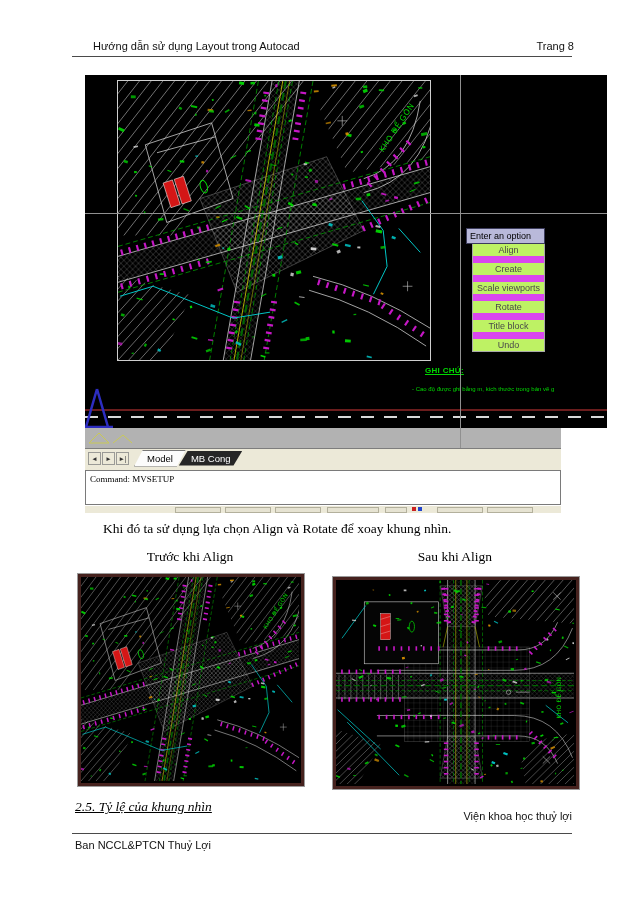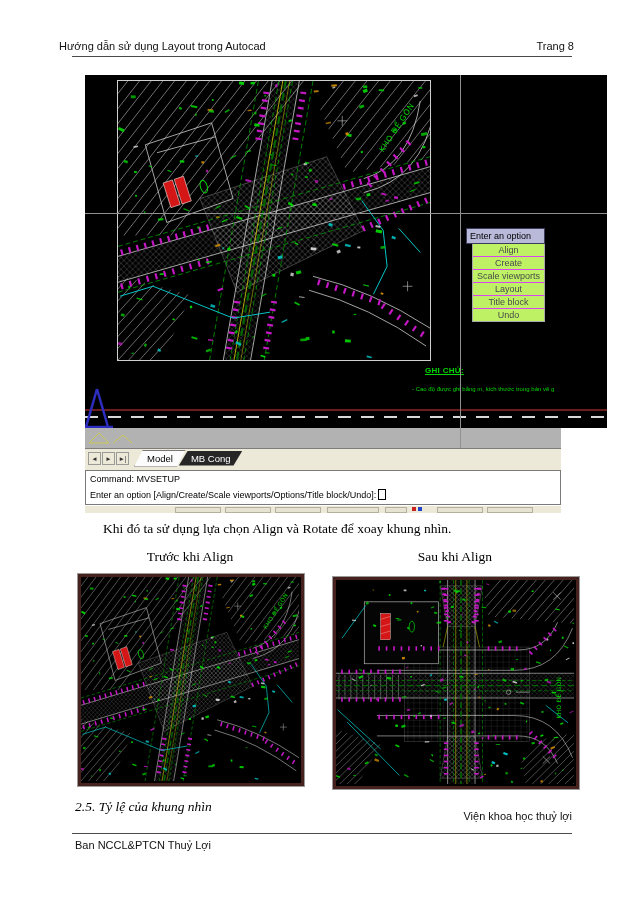--- a/index.html
+++ b/index.html
@@ -3,50 +3,50 @@
 <meta charset="utf-8">
 <style>
   html,body{margin:0;padding:0;background:#888;}
   #page{position:relative;width:638px;height:902px;background:var(--page-bg);font-family:"Liberation Sans",sans-serif;color:var(--text);overflow:hidden;}
   .abs{position:absolute;}
   
   .hdr-txt{font-size:11px;color:#111;}
   .rule{height:1px;background:#4a4a4a;}
   .serif{font-family:"Liberation Serif",serif;font-size:13.5px;color:#000;}
   .caption{text-align:center;}
-  .heading{font-style:italic;}
+  .heading{font-style:italic;text-decoration:underline;}
   
   .shot-main{left:85px;top:75px;width:476px;height:438px;background:#fff;}
   .draw-area{position:absolute;left:0;top:0;width:476px;height:353px;background:#000;overflow:hidden;padding-left:46px;}
   .vp{position:absolute;left:32px;top:5px;width:312px;height:279px;border:1px solid #cfcfcf;}
   .vp svg,.smallshot svg{display:block;}
   .ch-h{position:absolute;left:0;right:0;top:138px;height:1px;background:var(--crosshair);}
   .ch-v{position:absolute;left:375px;top:0;width:1px;height:373px;background:var(--crosshair);z-index:6;}
   .ghichu{position:absolute;left:340px;top:291px;font-size:8px;font-weight:bold;color:var(--cad-green);text-decoration:underline;letter-spacing:.3px;}
   .ghichu-note{position:absolute;left:327px;top:311px;width:148px;font-size:6px;color:var(--cad-green);white-space:nowrap;overflow:hidden;}
   .redline{position:absolute;left:0;right:0;top:334px;height:2px;background:var(--dark-red-line);}
   .dashline{position:absolute;left:0;right:0;top:341px;height:2px;background:repeating-linear-gradient(90deg,#d8d8d8 0 13px,transparent 13px 23px);}
   .scroll-band{position:absolute;left:0;top:353px;width:476px;height:20px;background:var(--scroll-gray);border-bottom:1px solid #7d7d7d;}
   .tab-bar{position:absolute;left:0;top:374px;width:476px;height:18px;background:var(--beige);display:flex;align-items:center;padding-left:3px;box-sizing:border-box;}
   .navbtn{width:13px;height:13px;margin-right:1px;background:var(--beige);border:1px solid #9a9a96;font-size:6.5px;color:#333;display:inline-flex;align-items:center;justify-content:center;box-sizing:border-box;}
   .tab{height:15px;display:inline-flex;align-items:center;padding:0 12px;font-size:9.5px;clip-path:polygon(9px 0,100% 0,calc(100% - 9px) 100%,0 100%);}
   .tab-model{background:#fcfcfc;color:#000;margin-left:4px;border:1px solid #777;}
   .tab-layout{background:var(--tab-dark-bg);color:#fff;margin-left:-7px;}
   .gap-row{position:absolute;left:0;top:392px;width:476px;height:3px;background:var(--beige);}
-  .cmd-box{position:absolute;left:0;top:395px;width:476px;height:35px;background:#fff;border:1px solid #7a7a7a;box-sizing:border-box;font-family:Liberation Sans, sans-serif;font-size:9px;color:#000;}
+  .cmd-box{position:absolute;left:0;top:395px;width:476px;height:35px;background:#fff;border:1px solid #7a7a7a;box-sizing:border-box;font-family:Liberation Serif, serif;font-size:9px;color:#000;}
   .cmd-line{position:absolute;left:4px;white-space:nowrap;}
   .cursor-box{display:inline-block;width:6px;height:9px;border:1px solid #000;vertical-align:-2px;margin-left:2px;}
   .status-strip{position:absolute;left:0;top:431px;width:476px;height:7px;background:var(--beige);}
   .seg{position:absolute;top:1px;height:4px;border:1px solid #b3b09c;background:#e6e3d2;}
   .dot{position:absolute;top:1px;width:4px;height:4px;}
   
   .ctx-menu{left:466px;top:228px;width:79px;z-index:20;}
   .ctx-title{height:14px;line-height:14px;background:var(--menu-header-bg);border:1px solid #3c3c5c;font-size:9px;padding-left:3px;color:#000;}
   .ctx-items{margin-left:6px;background:#bef264;border:1px solid #a8a8a8;border-top:none;}
-  .ctx-item{height:12px;line-height:12px;border-top:1px solid #d946ef;font-size:9px;color:var(--menu-item-text);text-align:center;cursor:default;}
+  .ctx-item{height:12px;line-height:12px;border-top:7px solid #d946ef;font-size:9px;color:var(--menu-item-text);text-align:center;cursor:default;}
   .ctx-item:first-child{border-top:none;}
   
   .smallshot{border:1px solid #9a9a9a;}
   .maroon{position:absolute;inset:0;border:3px solid var(--maroon-border);background:#000;overflow:hidden;}
 </style>
 </head>
 <body>
 
 <svg width="0" height="0" style="position:absolute" aria-hidden="true">
 <defs>
@@ -744,21 +744,21 @@
           <rect x="287.7" y="95.4" width="1.6" height="2.1" opacity="0.80" transform="rotate(5 287.7 95.4)" style="fill: var(--cad-green);"></rect>
           <rect x="303.9" y="77.5" width="2.3" height="3.1" opacity="0.87" transform="rotate(8 303.9 77.5)" style="fill: var(--cad-green);"></rect>
           <rect x="186.4" y="129.3" width="4.1" height="1.5" opacity="0.78" transform="rotate(-9 186.4 129.3)" style="fill: rgb(204, 138, 0);"></rect>
         </g>
   </symbol>
 </defs>
 </svg>
 
 <div id="page">
 
-  <div class="abs hdr-txt" style="left:59px;top:40px;">Hướng dẫn sử dụng Layout trong Autocad</div>
+  <div class="abs hdr-txt" style="left:93px;top:40px;">Hướng dẫn sử dụng Layout trong Autocad</div>
   <div class="abs hdr-txt" style="right:64px;top:40px;">Trang 8</div>
   <div class="abs rule" style="left:72px;top:56px;width:500px;"></div>
 
   <div class="abs shot-main">
     <div class="draw-area">
       <div class="vp">
         <svg width="312" height="279">
             <use href="#planA" width="312" height="279"></use>
           </svg>
       </div>
@@ -780,42 +780,41 @@
     <div class="tab-bar">
       <span class="navbtn">◄</span>
       <span class="navbtn">►</span>
       <span class="navbtn">►|</span>
       <span class="tab tab-model">Model</span>
       <span class="tab tab-layout">MB Cong</span>
     </div>
     <div class="gap-row"></div>
     <div class="cmd-box">
       <div class="cmd-line" style="top:3px">Command: MVSETUP</div>
-      <div class="cmd-line" style="top:18px"><span>Enter an option [Align/Create/Scale viewports/Options/Title block/Undo]:</span><span class="cursor-box"></span></div>
     </div>
     <div class="status-strip">
       <span class="seg" style="left:90px;width:44px"></span>
       <span class="seg" style="left:140px;width:44px"></span>
       <span class="seg" style="left:190px;width:44px"></span>
       <span class="seg" style="left:242px;width:50px"></span>
       <span class="seg" style="left:300px;width:20px"></span>
       <span class="dot" style="left:327px;background:#cc2222"></span>
       <span class="dot" style="left:333px;background:#2244cc"></span>
       <span class="seg" style="left:352px;width:44px"></span>
       <span class="seg" style="left:402px;width:44px"></span>
     </div>
   </div>
 
   <div class="abs ctx-menu">
     <div class="ctx-title">Enter an option</div>
     <div class="ctx-items">
       <div class="ctx-item">Align</div>
       <div class="ctx-item">Create</div>
       <div class="ctx-item">Scale viewports</div>
-      <div class="ctx-item">Layout</div>
+      <div class="ctx-item">Rotate</div>
       <div class="ctx-item">Title block</div>
       <div class="ctx-item">Undo</div>
     </div>
   </div>
 
   <div class="abs serif" style="left:103px;top:521px;width:470px;">Khi đó ta sử dụng lựa chọn Align và Rotate để xoay khung nhìn.</div>
   <div class="abs serif caption" style="left:77px;top:549px;width:226px;">Trước khi Align</div>
   <div class="abs serif caption" style="left:332px;top:549px;width:246px;">Sau khi Align</div>
 
   <div class="abs smallshot" style="left:77px;top:573px;width:226px;height:212px;">

